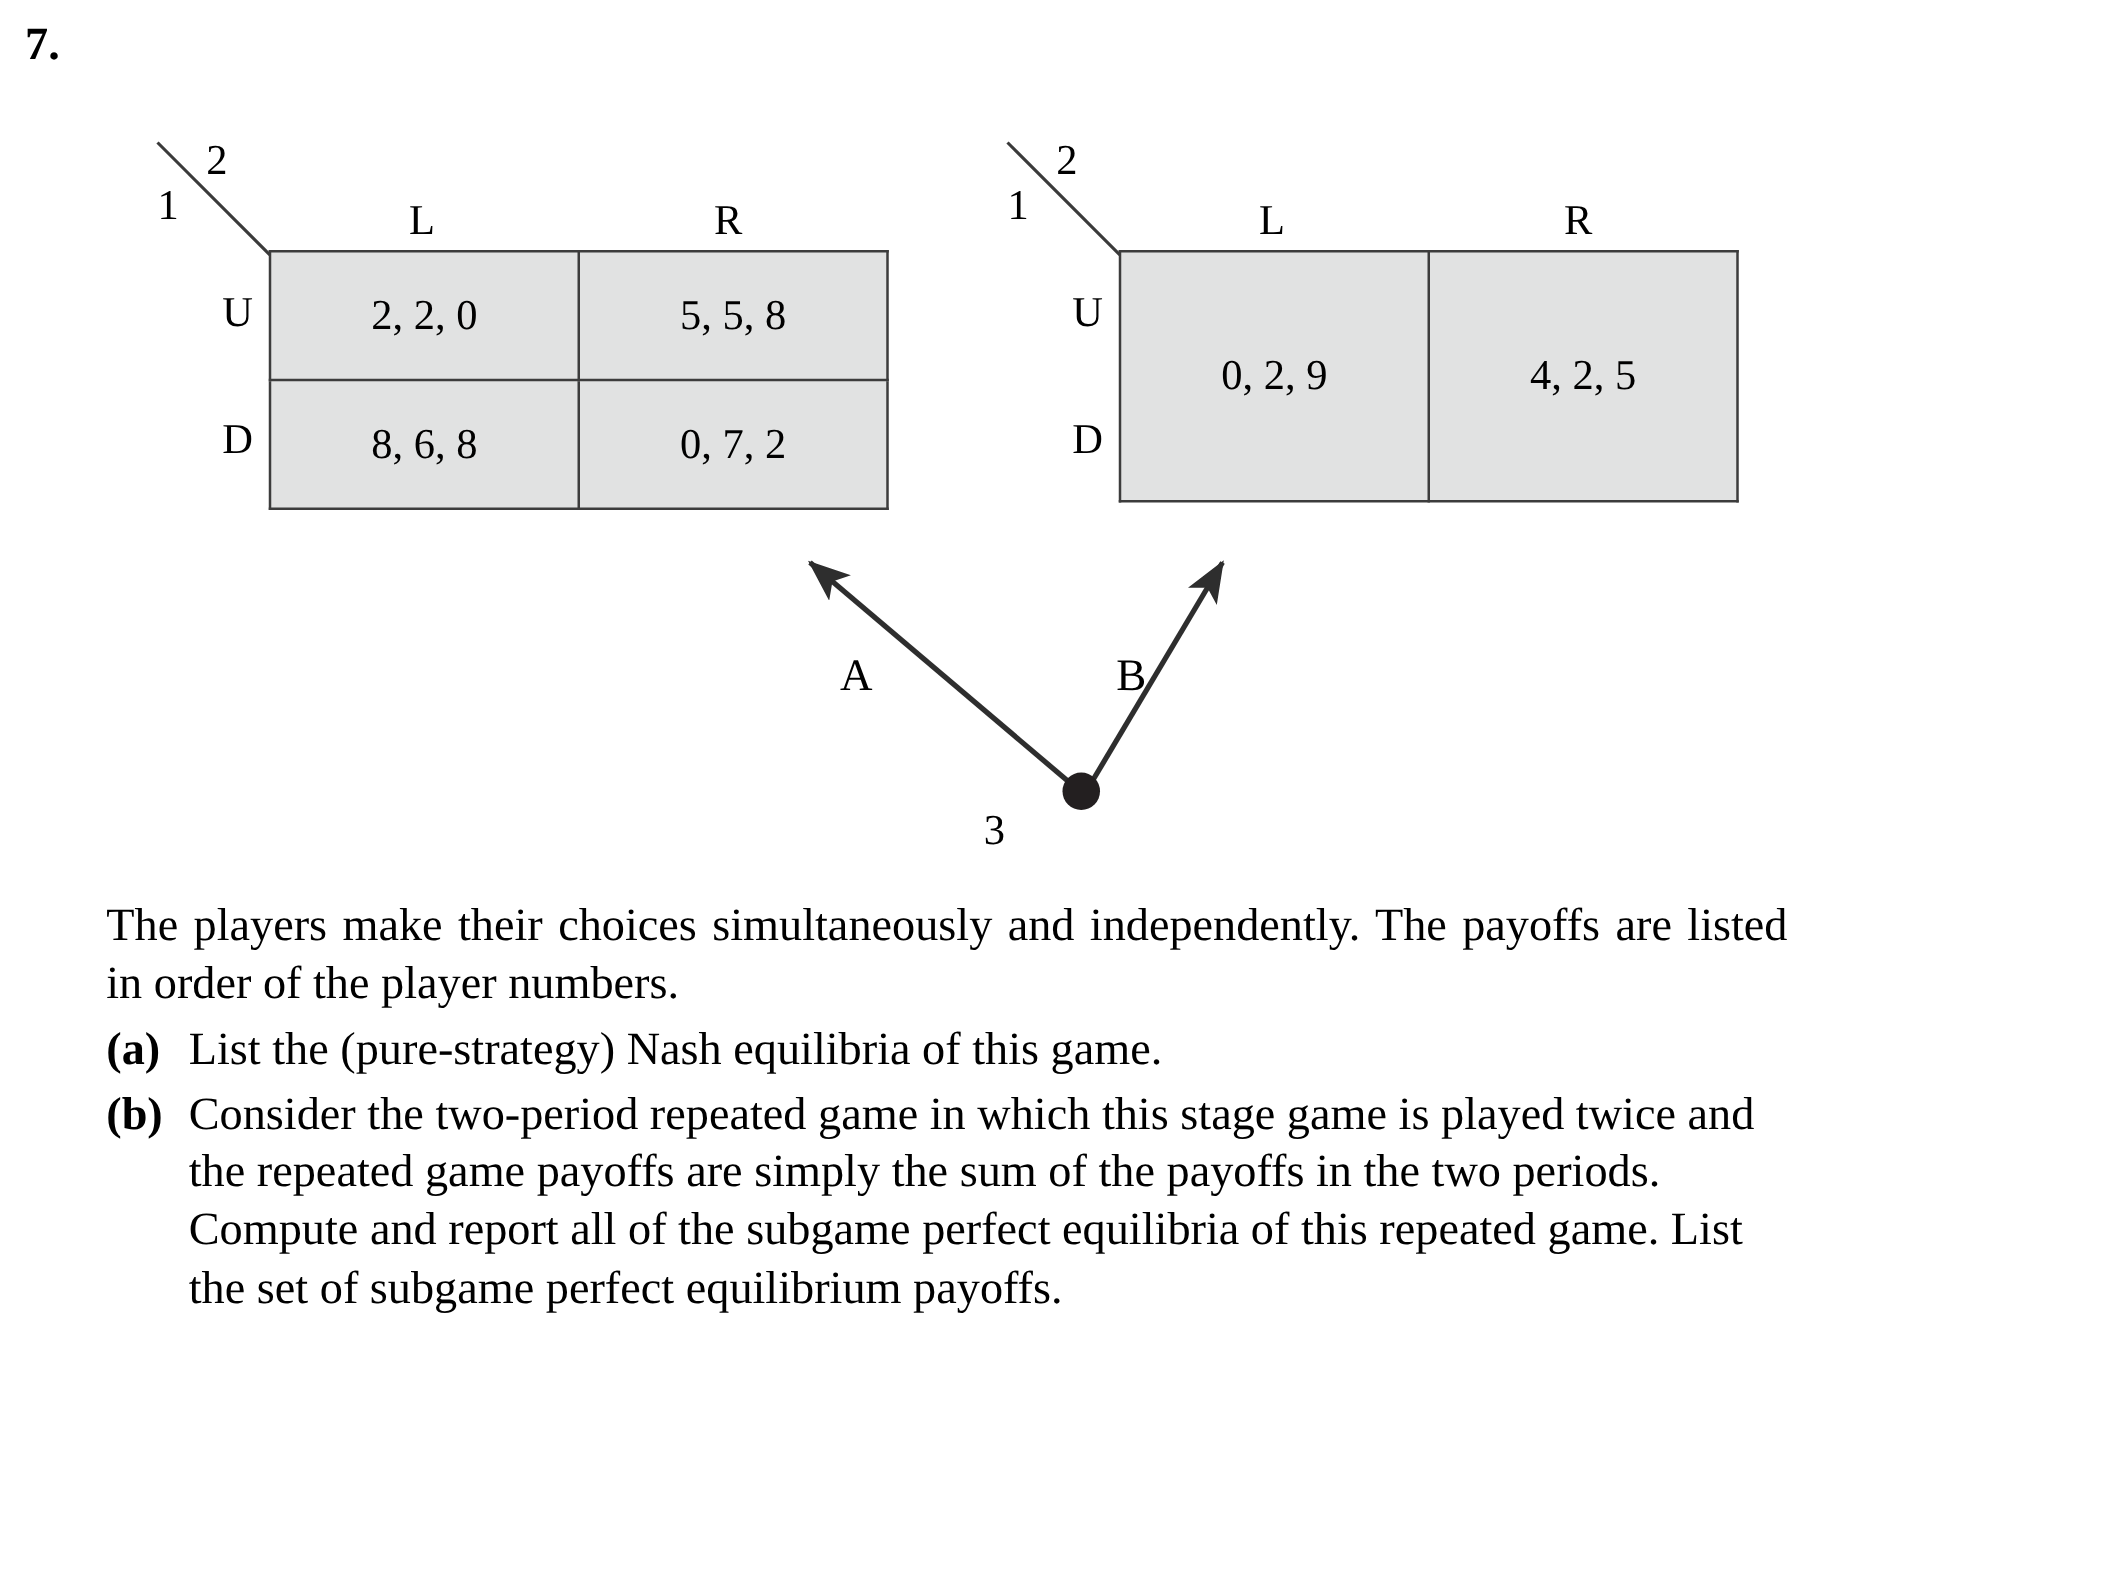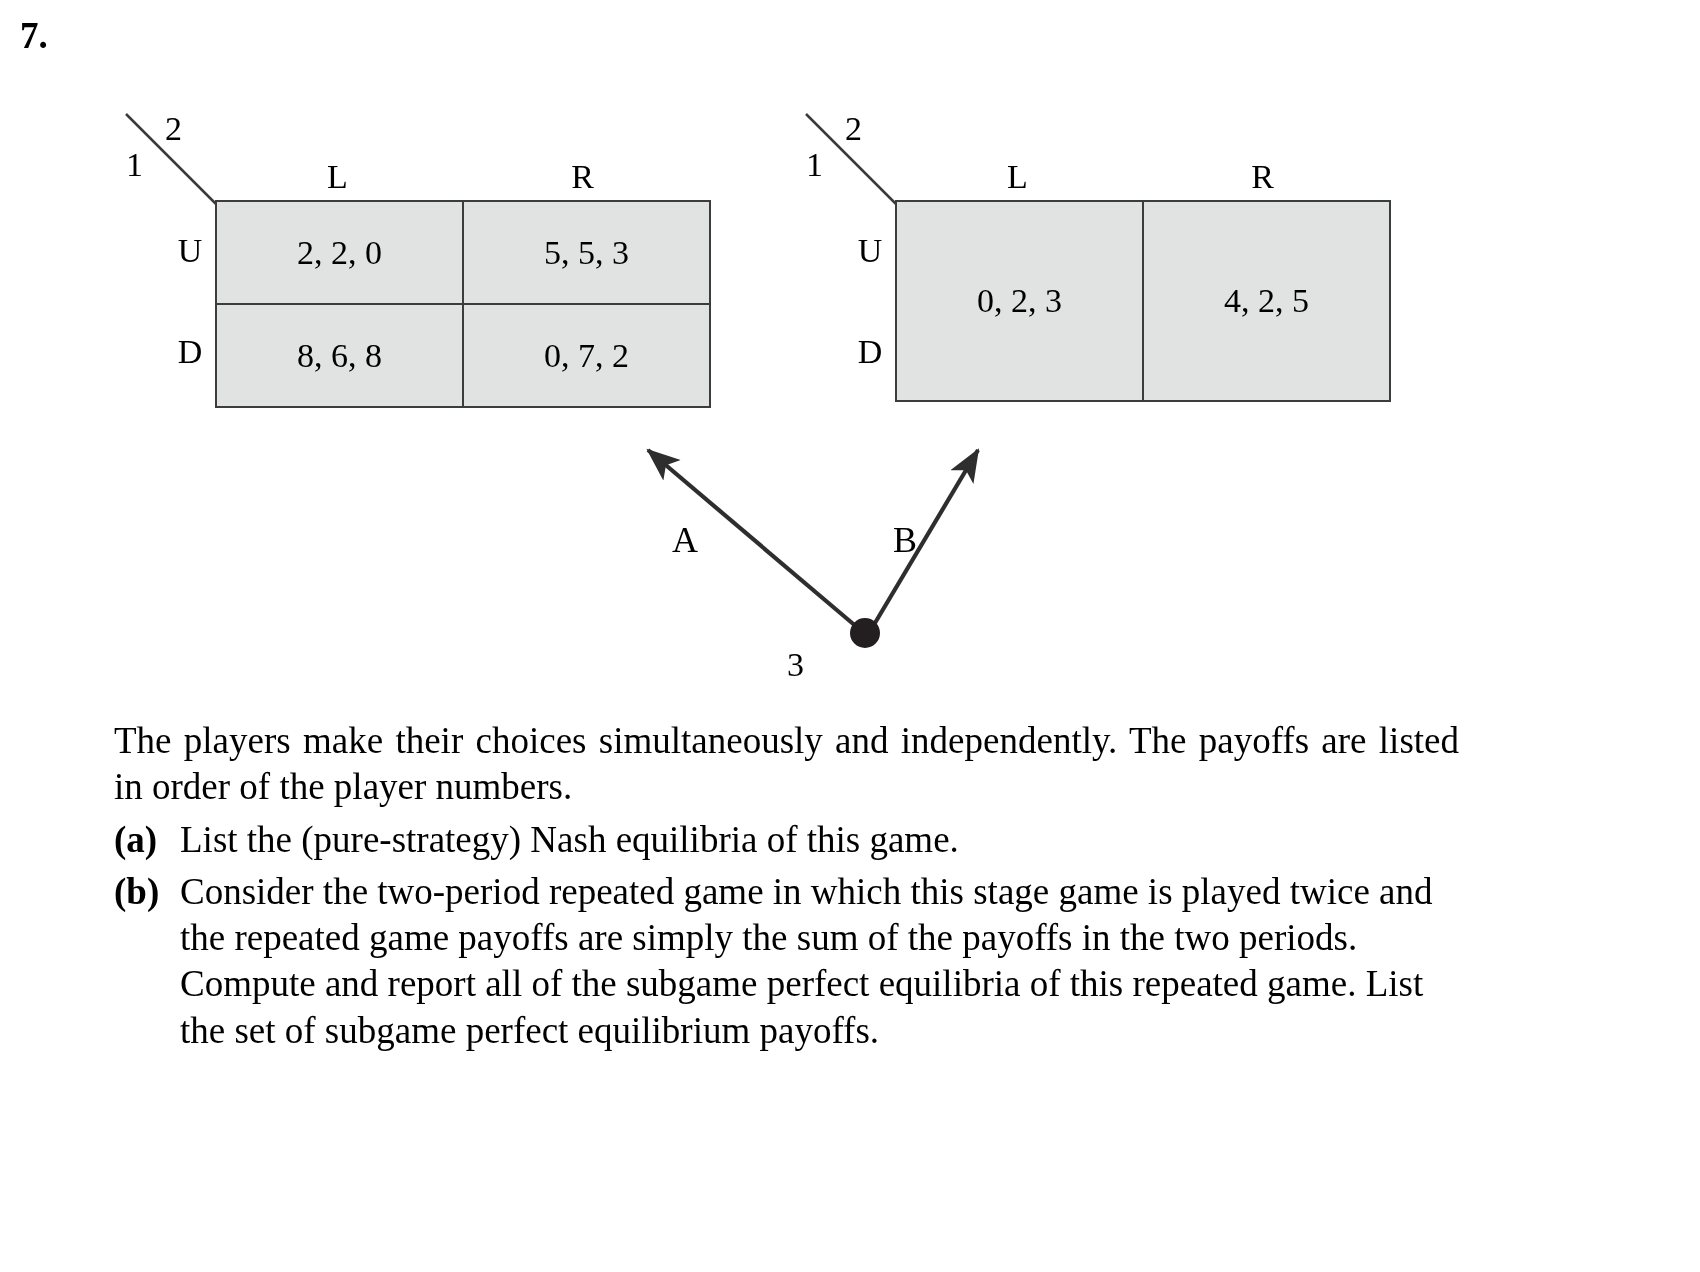--- a/index.html
+++ b/index.html
@@ -140,21 +140,21 @@
     position: absolute;
     left: 187px;
     top: 218px;
     font-size: 34px;
     line-height: 1;
   }
 
   
   .body-text {
     position: absolute;
-    left: 114px;
+    left: 85px;
     top: 718px;
     width: 1345px;
     font-size: 37px;
     line-height: 1.25;
   }
   .para {
     margin: 0 0 4px 0;
     text-align: justify;
     text-justify: inter-word;
   }
@@ -201,21 +201,21 @@
 
     <div class="grid-wrap">
       <div class="row-labels">
         <div class="row-label">U</div>
         <div class="row-label">D</div>
       </div>
       <table class="payoff-grid">
         <tbody>
             <tr>
           <td>2, 2, 0</td>
-          <td>5, 5, 3</td>
+          <td>5, 5, 8</td>
         </tr>
         <tr>
           <td>8, 6, 8</td>
           <td>0, 7, 2</td>
         </tr>
       </tbody>
         </table>
     </div>
   </div>
 
@@ -234,21 +234,21 @@
     </div>
 
     <div class="grid-wrap">
       <div class="row-labels">
         <div class="row-label">U</div>
         <div class="row-label">D</div>
       </div>
       <table class="payoff-grid">
         <tbody>
         <tr>
-          <td>0, 2, 3</td>
+          <td>0, 2, 9</td>
           <td>4, 2, 5</td>
         </tr>
       </tbody>
         </table>
     </div>
   </div>
 </div>
 
 <div class="node-diagram">
   <svg width="440" height="270" viewBox="0 0 440 270">

